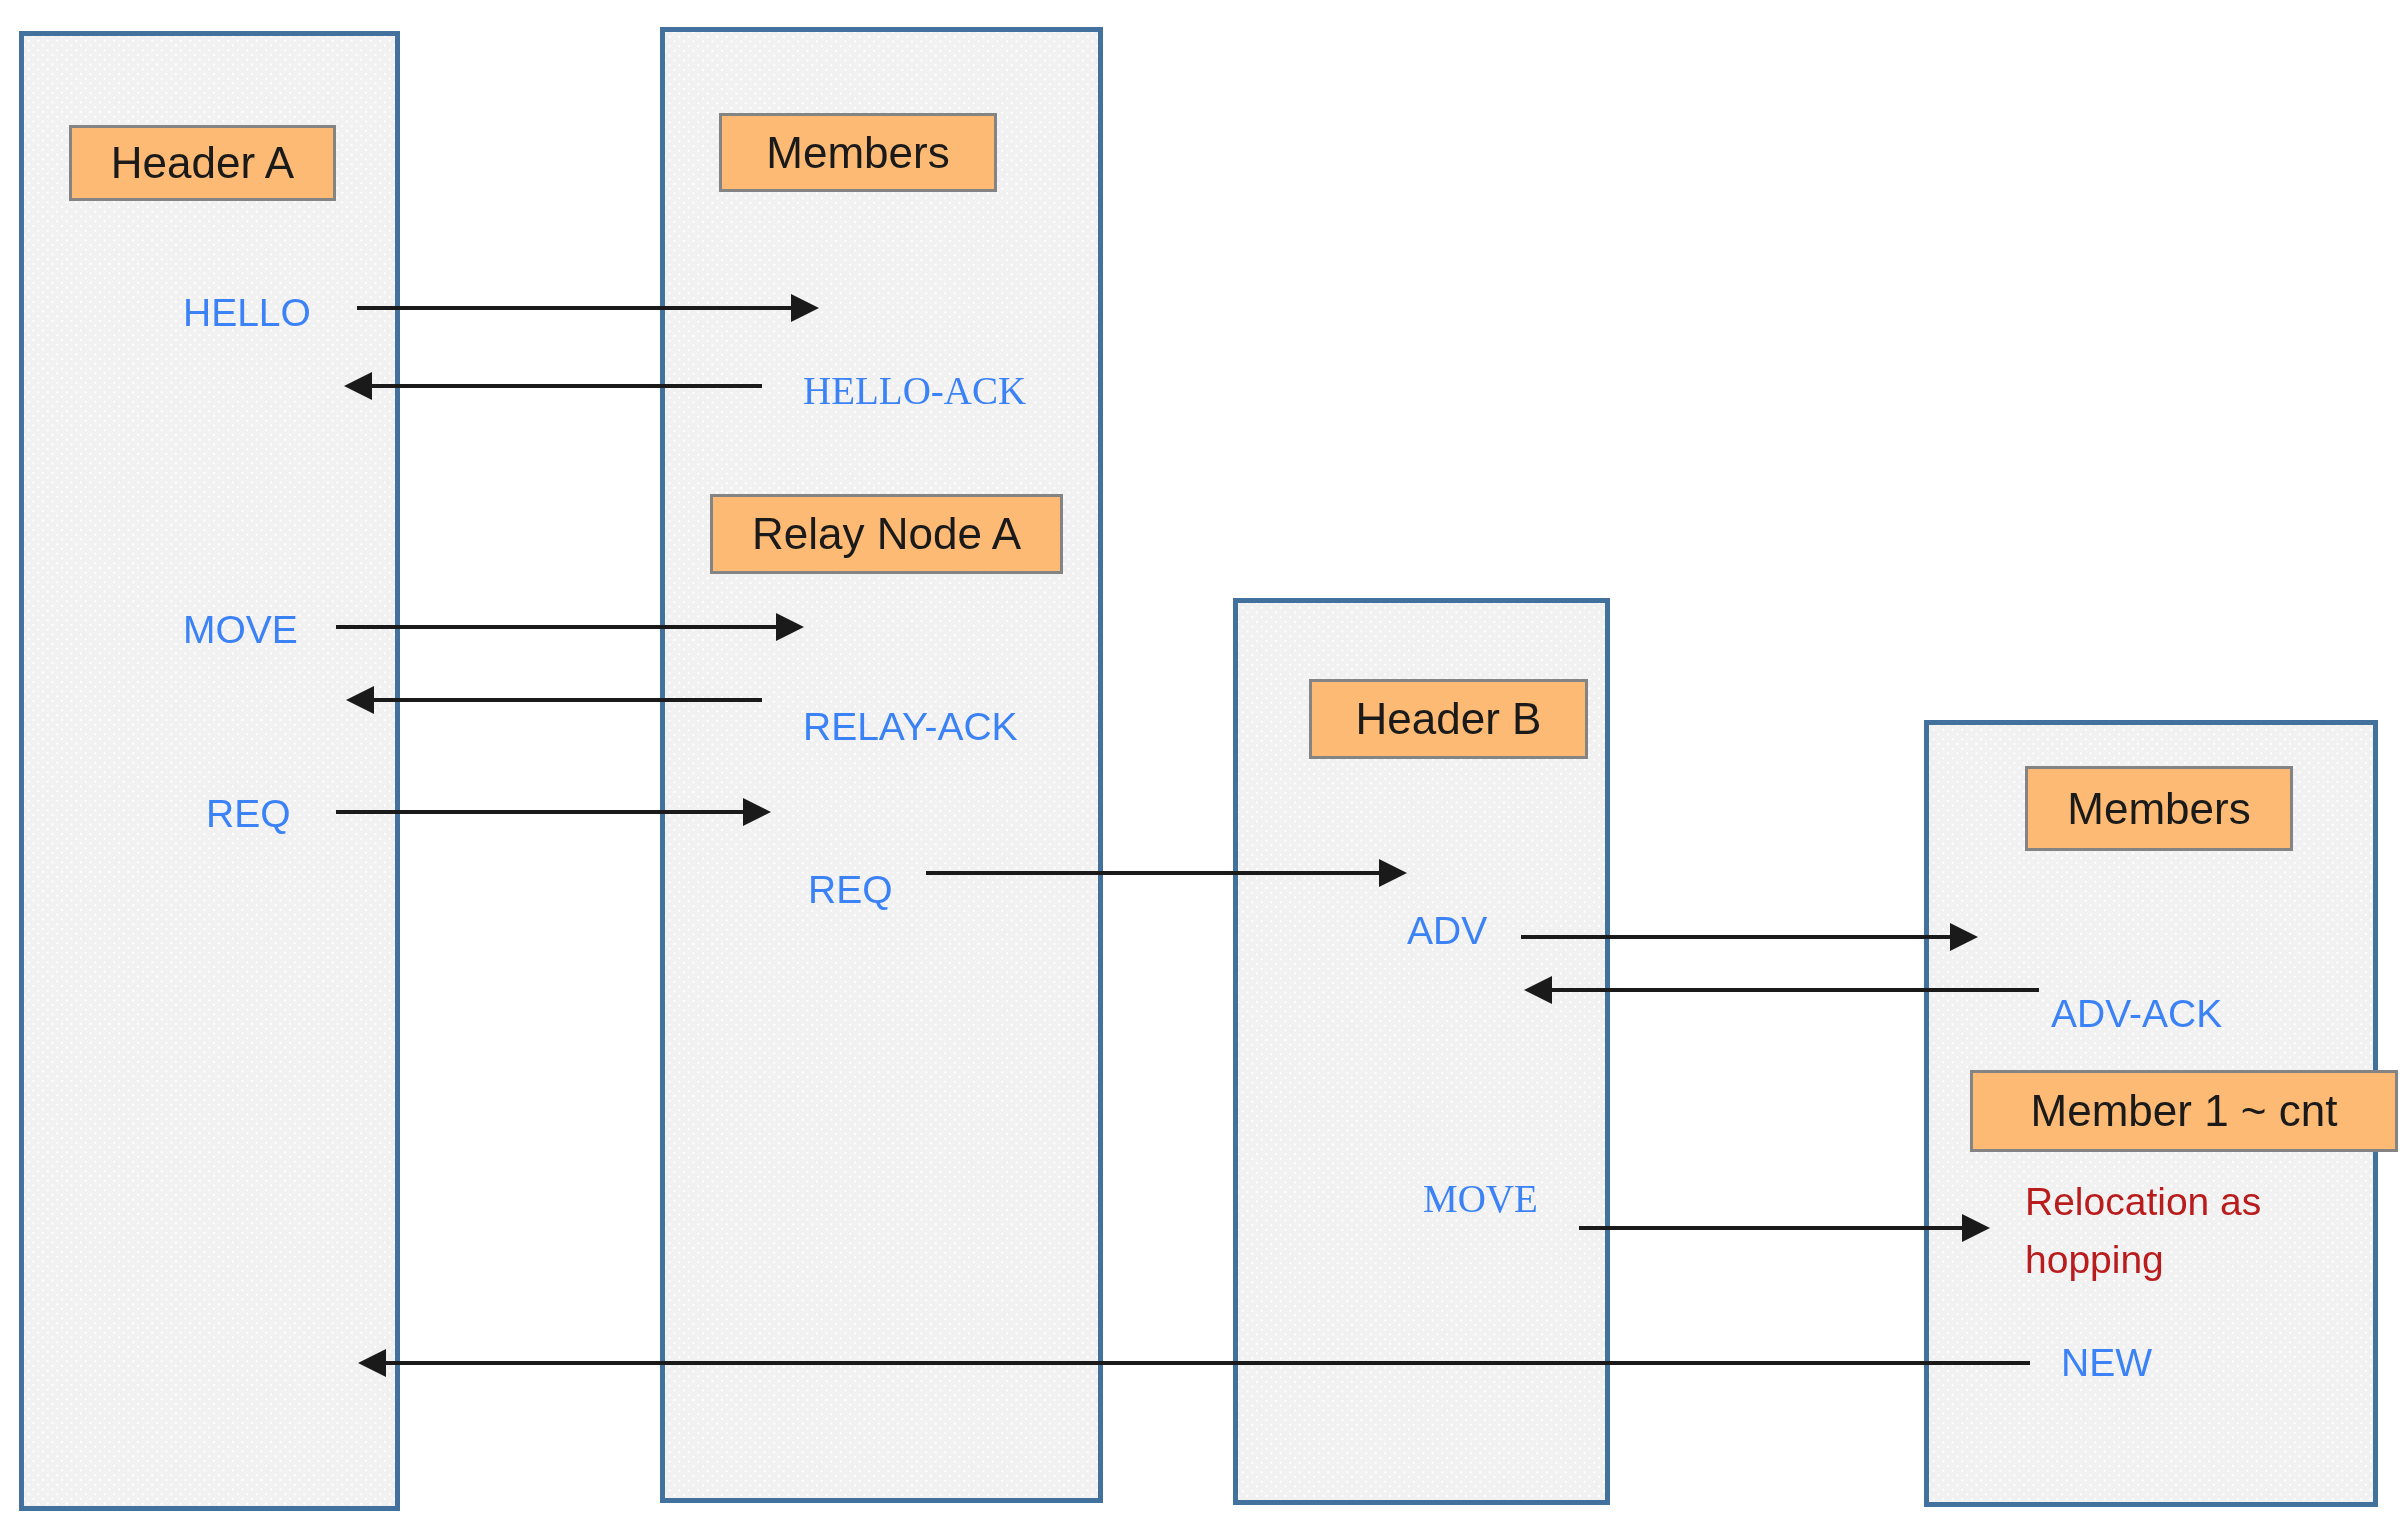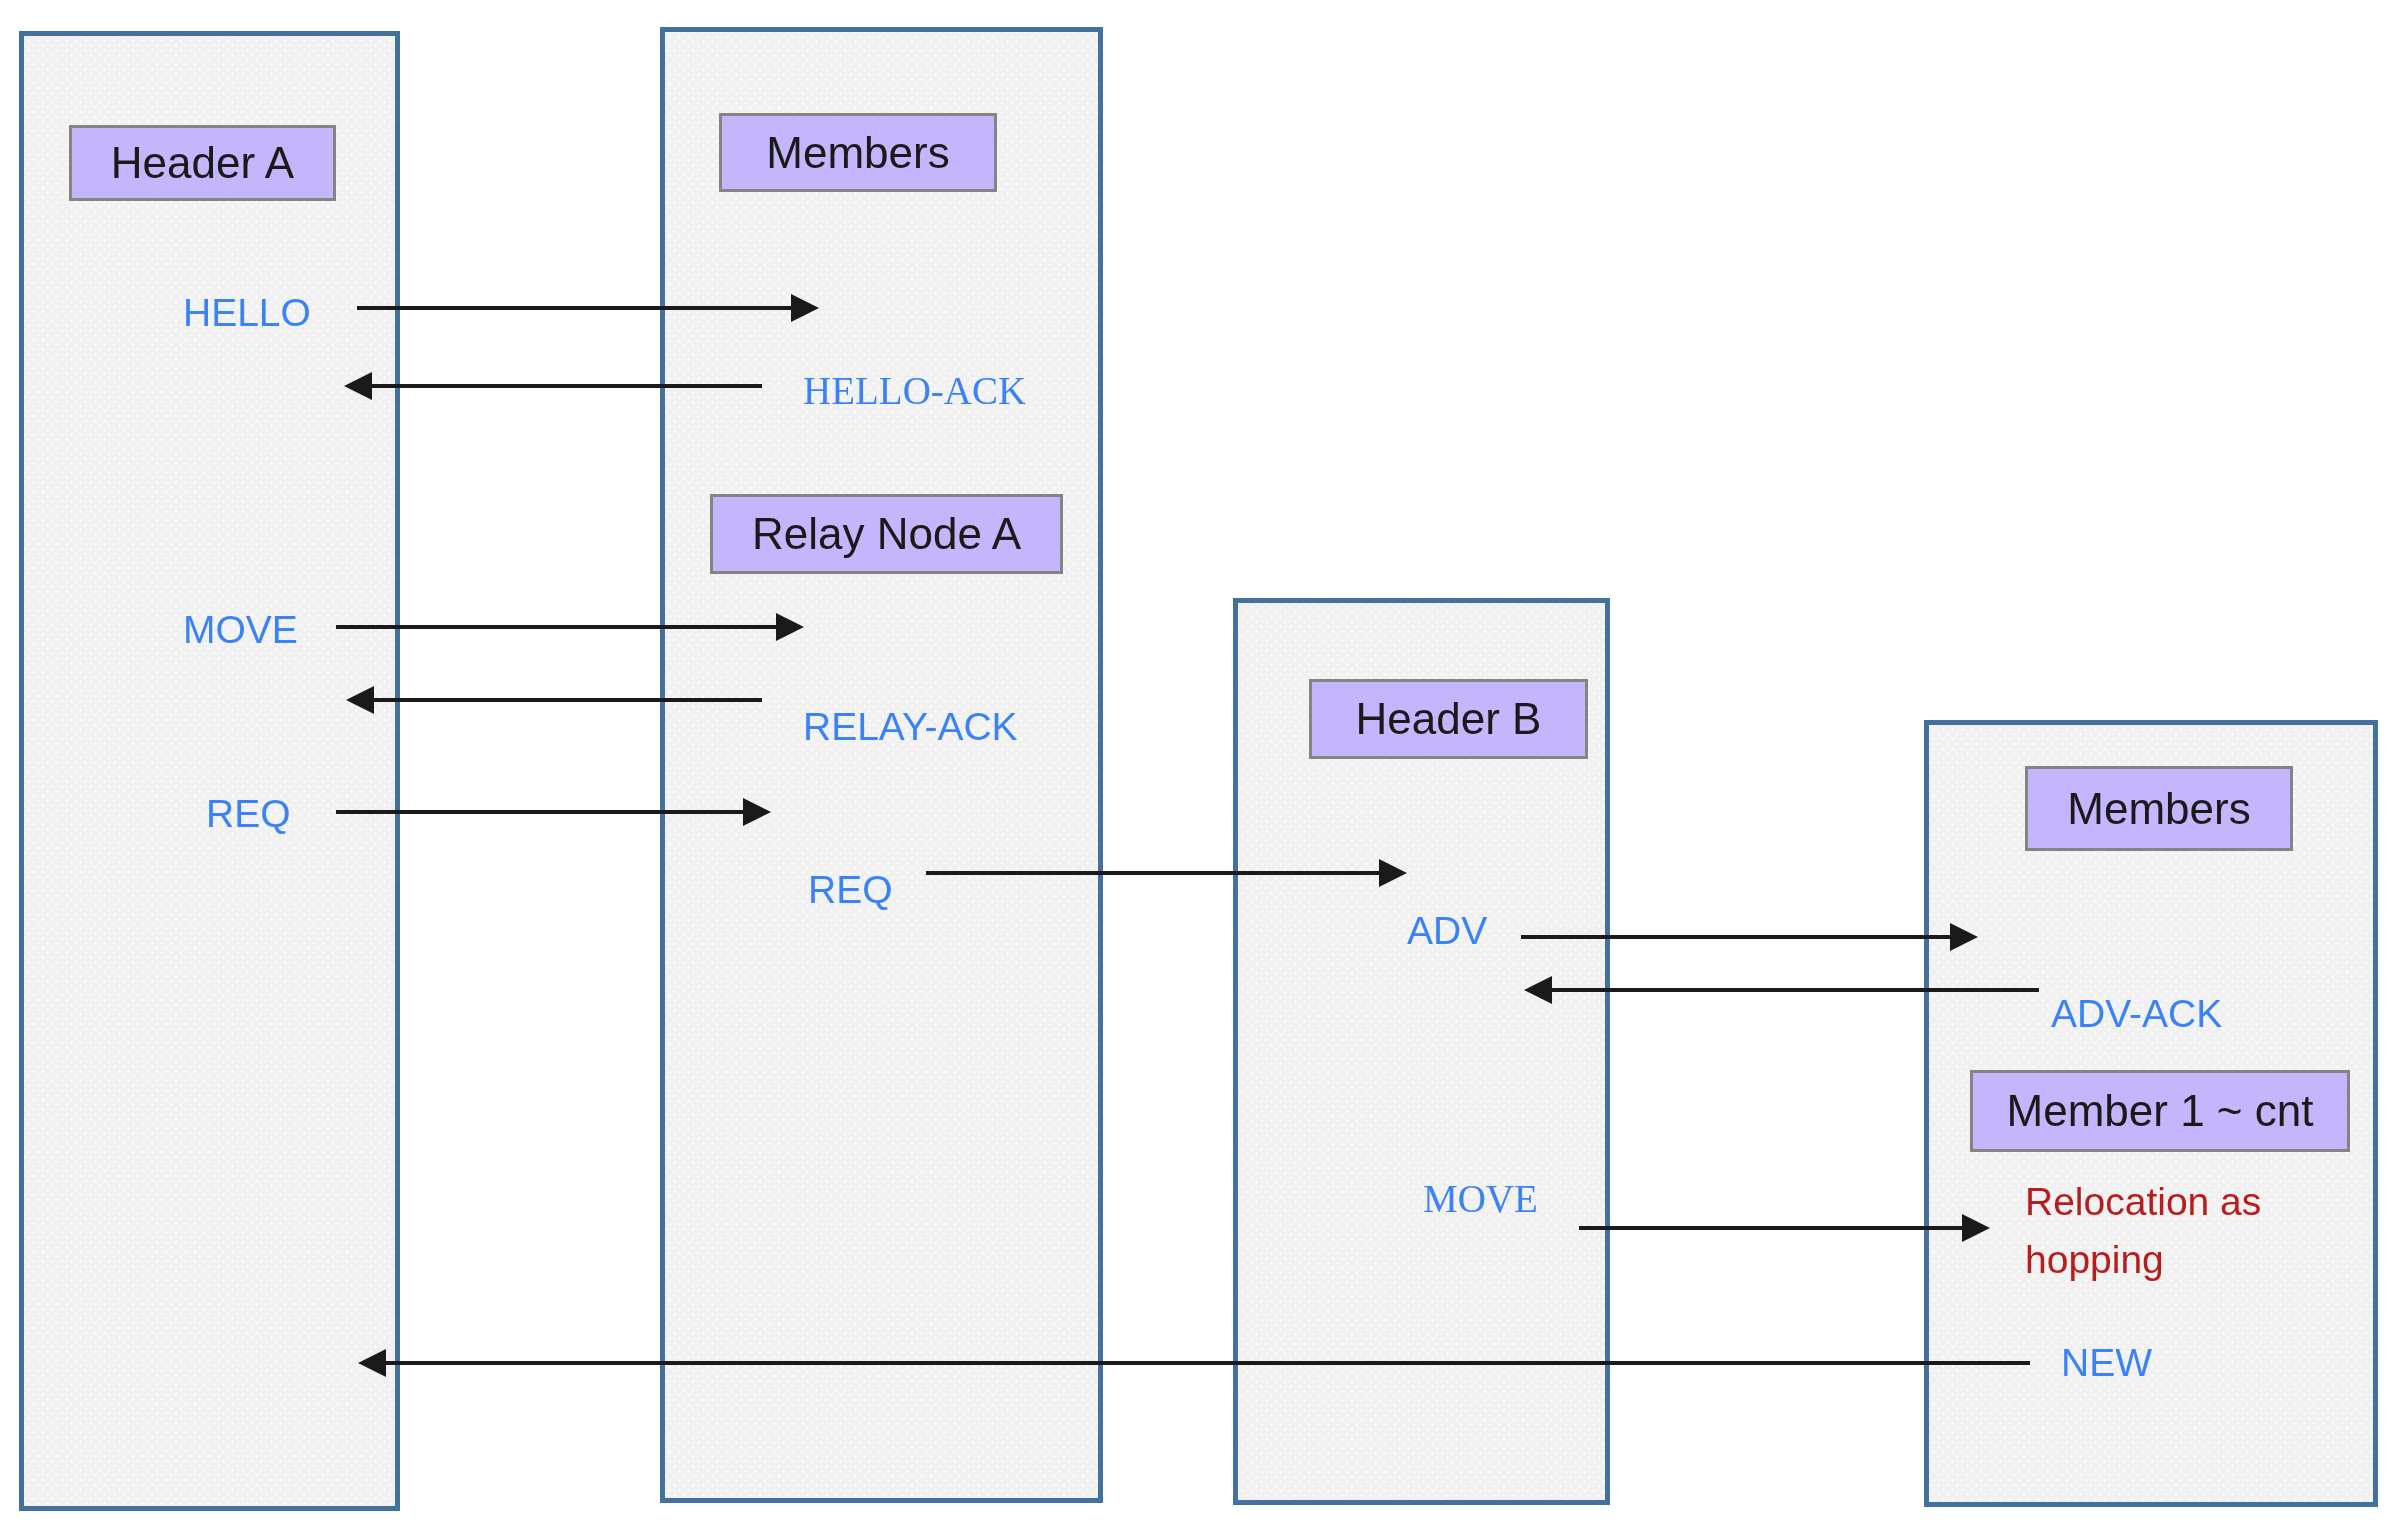--- a/index.html
+++ b/index.html
@@ -18,21 +18,21 @@
       radial-gradient(#ffffff 1.4px, rgba(255,255,255,0) 1.5px);
     background-size:9.5px 9.5px;
     background-position:0 0, 4.7px 4.7px;
     z-index:1;
   }
 
   
   .nodelabel{
     position:absolute;
     box-sizing:border-box;
-    background:#c4b5fd;
+    background:#fdba74;
     border:3.8px solid #848484;
     display:flex;align-items:center;justify-content:center;
     font-size:44px;color:#1a1a1a;white-space:nowrap;
     z-index:2;
   }
 
   
   .msg{
     position:absolute;
     transform:translateY(-50%);
@@ -72,21 +72,21 @@
   <div class="col" style="left:19px;top:31px;width:381px;height:1480px;"></div>
   <div class="col" style="left:660px;top:26.5px;width:443px;height:1476px;"></div>
   <div class="col" style="left:1233px;top:598px;width:377px;height:907px;"></div>
   <div class="col" style="left:1924px;top:720px;width:454px;height:787px;"></div>
 
   <div class="nodelabel" style="left:69px;top:125px;width:267px;height:76px;">Header A</div>
   <div class="nodelabel" style="left:719px;top:113px;width:278px;height:79px;">Members</div>
   <div class="nodelabel" style="left:1309px;top:679px;width:279px;height:80px;">Header B</div>
   <div class="nodelabel" style="left:710px;top:494px;width:353px;height:80px;">Relay Node A</div>
   <div class="nodelabel" style="left:2025px;top:766px;width:268px;height:85px;">Members</div>
-  <div class="nodelabel" style="left:1970px;top:1070px;width:380px;height:82px;">Member 1 ~ cnt</div>
+  <div class="nodelabel" style="left:1970px;top:1070px;width:428px;height:82px;">Member 1 ~ cnt</div>
 
   <div class="msg" style="left:183px;top:313px;">HELLO</div>
   <div class="msg" style="left:803px;top:390px;font-family:Liberation Serif, serif;">HELLO-ACK</div>
   <div class="msg" style="left:183px;top:630px;">MOVE</div>
   <div class="msg" style="left:803px;top:714px;margin-top:13px;">RELAY-ACK</div>
   <div class="msg" style="left:206px;top:814px;">REQ</div>
   <div class="msg" style="left:808px;top:890px;">REQ</div>
   <div class="msg" style="left:1407px;top:931px;">ADV</div>
   <div class="msg" style="left:2051px;top:1014px;">ADV-ACK</div>
   <div class="msg" style="left:1423px;top:1198px;font-family:Liberation Serif, serif;">MOVE</div>

